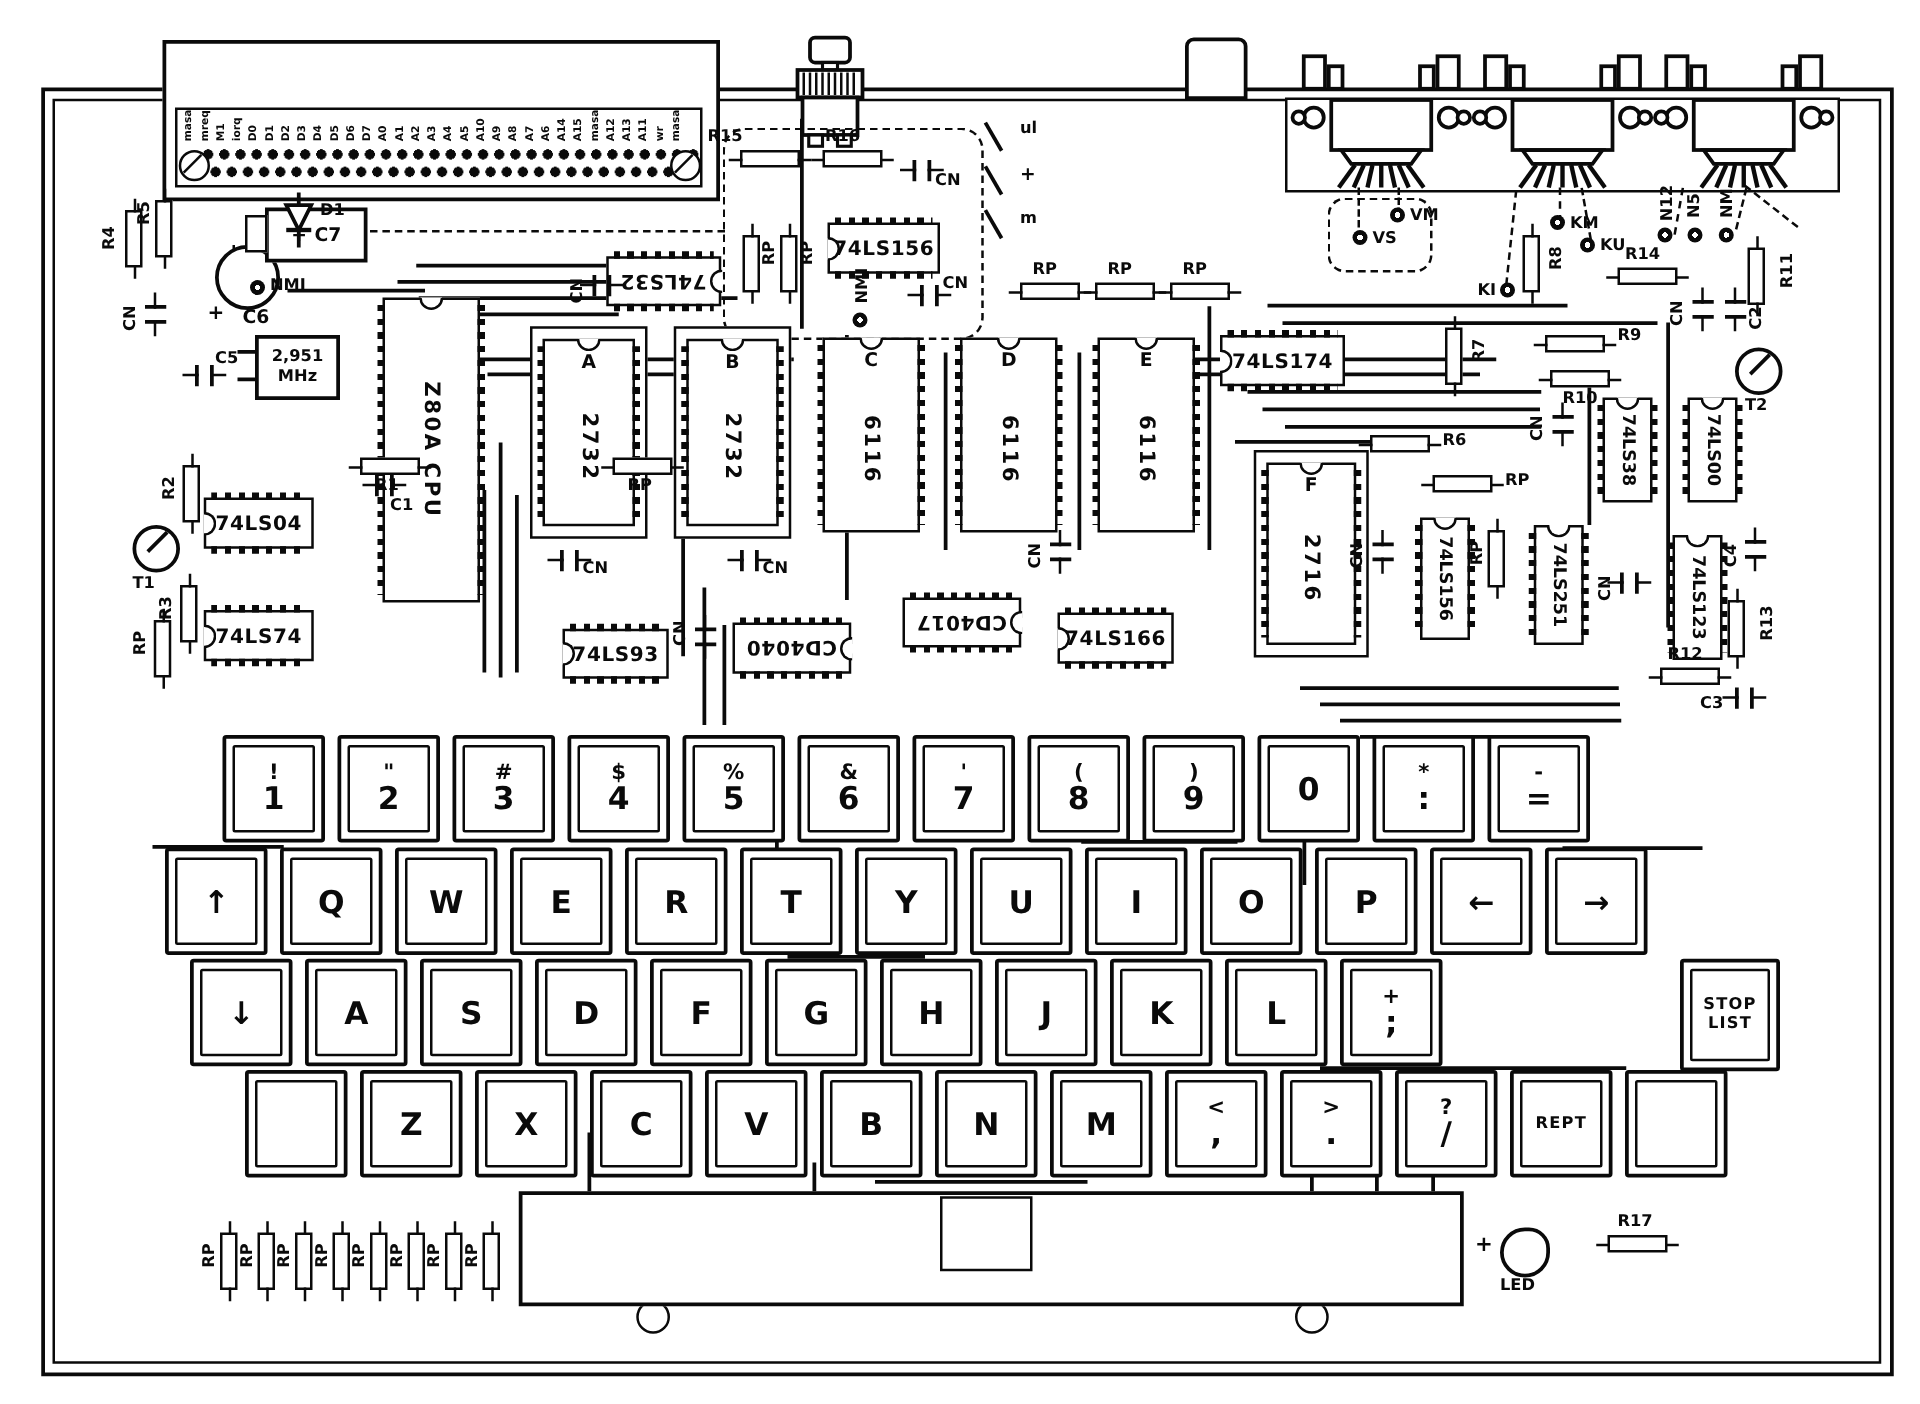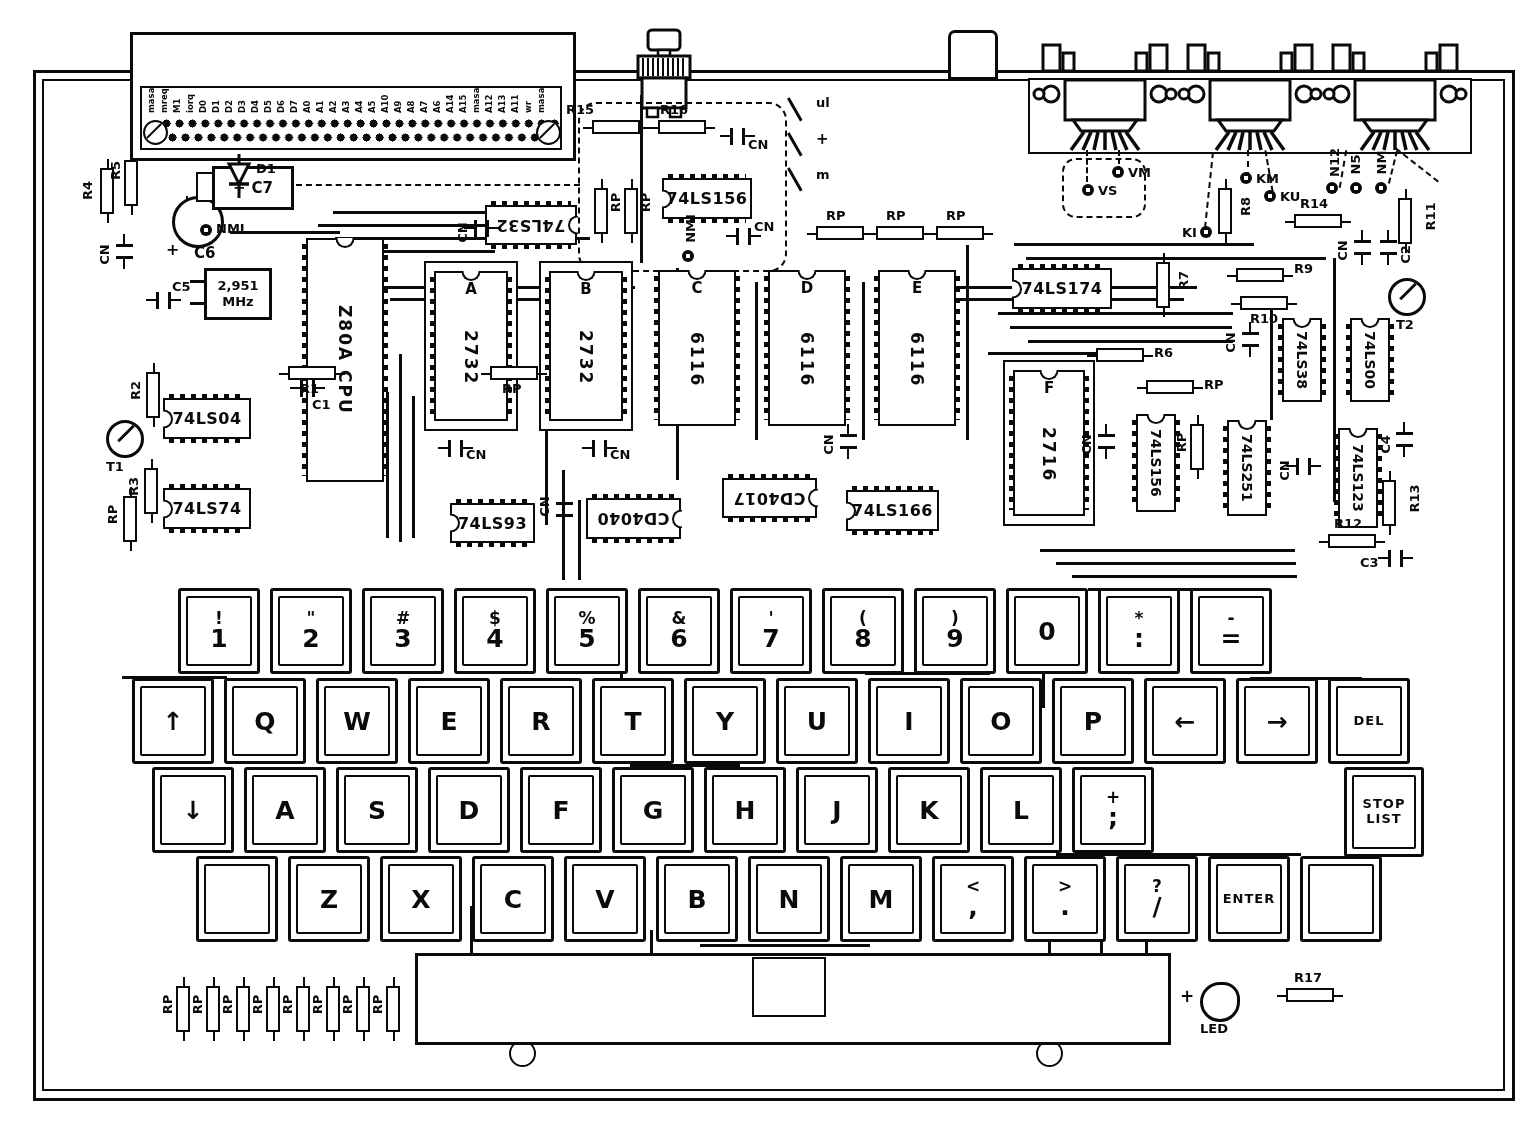--- a/index.html
+++ b/index.html
@@ -311,21 +311,21 @@
       <b class="cpart">6116</b>
     </div>
   <div class="sock" style="left:1003px;top:360px;">
     <div class="cv" style="width:68px;height:142px;">
         <i class="nt"></i>
         <b class="clet">F</b>
         <b class="cpart">2716</b>
       </div>
   </div>
 
-  <div class="ch" style="left:1012px;top:268px;width:96px;height:37px;align-items:center;">
+  <div class="ch" style="left:976px;top:268px;width:96px;height:37px;align-items:center;">
       <i class="nt"></i>
       <b>74LS174</b>
     </div>
   <div class="ch" style="left:163px;top:398px;width:84px;height:37px;">
       <i class="nt"></i>
       <b>74LS04</b>
     </div>
   <div class="ch" style="left:163px;top:488px;width:84px;height:37px;">
       <i class="nt"></i>
       <b>74LS74</b>
@@ -662,25 +662,20 @@
   <div class="key" style="left:1144px;top:678px;">
       <div class="keyin">
         <span class="kmain">←</span>
       </div>
     </div>
   <div class="key" style="left:1236px;top:678px;">
       <div class="keyin">
         <span class="kmain">→</span>
       </div>
     </div>
-  <div class="key" style="left:1328px;top:678px;">
-      <div class="keyin">
-        <span class="kword">DEL</span>
-      </div>
-    </div>
 
   <div class="key" style="left:152px;top:767px;">
       <div class="keyin">
         <span class="kmain">↓</span>
       </div>
     </div>
   <div class="key" style="left:244px;top:767px;">
       <div class="keyin">
         <span class="kmain">A</span>
       </div>
@@ -789,21 +784,21 @@
       </div>
     </div>
   <div class="key" style="left:1116px;top:856px;">
       <div class="keyin">
         <span class="kshift">?</span>
         <span class="kmain">/</span>
       </div>
     </div>
   <div class="key" style="left:1208px;top:856px;">
       <div class="keyin">
-        <span class="kword">ENTER</span>
+        <span class="kword">REPT</span>
       </div>
     </div>
   <div class="key" style="left:1300px;top:856px;">
       <div class="keyin"></div>
     </div>
 
   <div class="abs" style="left:415px;top:953px;width:750px;height:86px;border:3px solid #0a0a0a;background:#fff;"></div>
   <div class="abs" style="left:752px;top:957px;width:70px;height:56px;border:2.5px solid #0a0a0a;background:#fff;"></div>
 
 </div>

